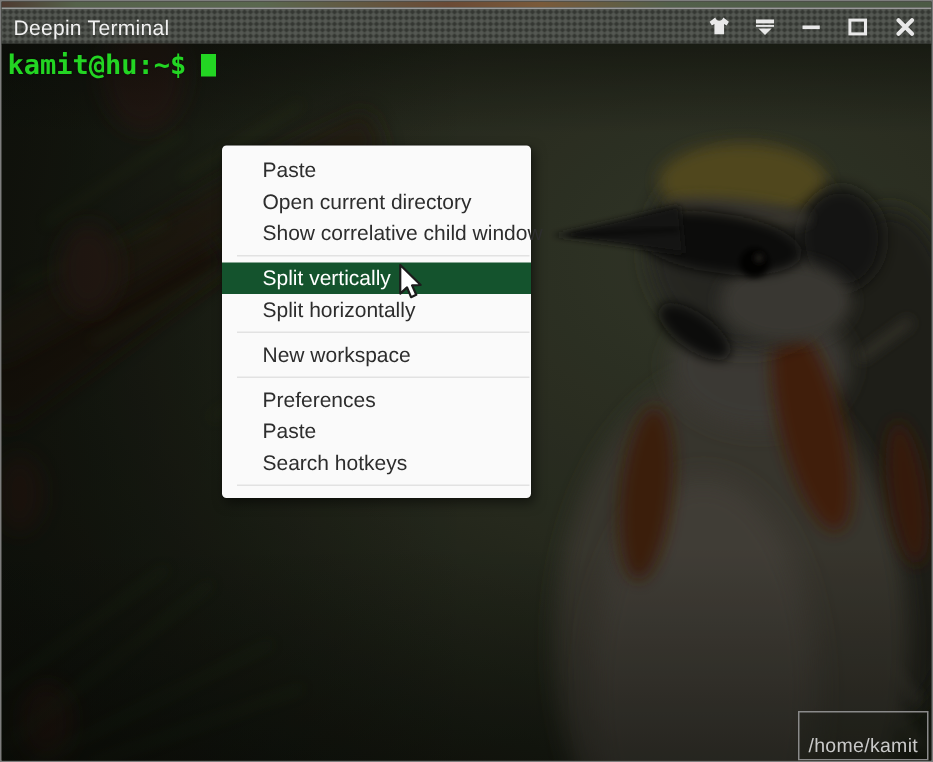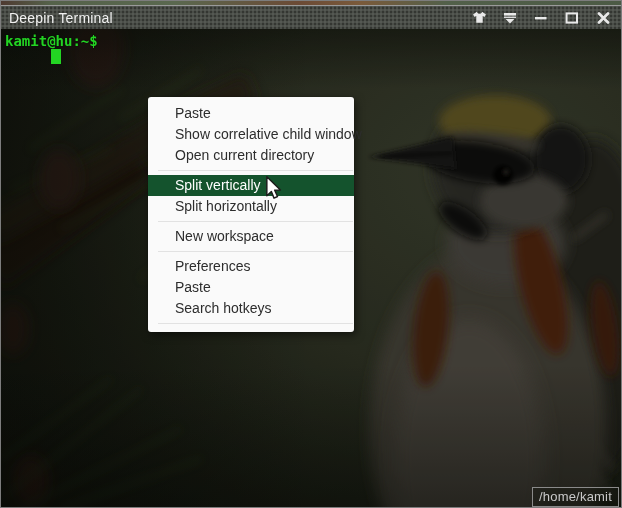--- a/index.html
+++ b/index.html
@@ -24,28 +24,28 @@
   }
   .title{color:#f1f1f1;font-size:14px;letter-spacing:.2px;}
   .controls{margin-left:auto;display:flex;align-items:center;gap:15px;}
   .ctrl{width:16px;height:16px;display:flex;align-items:center;justify-content:center;cursor:default;}
   .ctrl svg{display:block;}
   
   .terminal{position:absolute;left:0;top:28px;width:620px;height:479px;overflow:hidden;}
   .scene{position:absolute;left:0;top:0;}
   .prompt-line{
     position:absolute;left:4px;top:4px;display:flex;align-items:center;
-    font-family:"DejaVu Sans Mono",monospace;font-size:14px;font-weight:bold;color:#23d523;
-    text-shadow:0 0 1px rgba(0,0,0,.6);z-index:3;flex-direction:column;
+    font-family:"DejaVu Sans Mono",monospace;font-size:18px;font-weight:bold;color:#23d523;
+    text-shadow:0 0 1px rgba(0,0,0,.6);z-index:3;
   }
   .cursor-block{width:10px;height:15px;background:#23d523;margin-left:10px;}
   .path-badge{
     position:absolute;right:2px;bottom:1px;z-index:3;
     border:1px solid #8a8a8a;color:#c9c9c9;background:rgba(20,22,16,.25);
-    font-size:13px;padding:1px 6px 2px 6px;letter-spacing:.2px;
+    font-size:13px;padding:14px 6px 2px 6px;letter-spacing:.2px;
   }
   
   .context-menu{
     position:absolute;left:147px;top:96px;width:206px;z-index:5;box-sizing:border-box;
     background:#fafafa;border-radius:3px;padding:6px 0 4px 0;
     box-shadow:2px 3px 8px rgba(0,0,0,.5),0 0 1px rgba(0,0,0,.45);
   }
   .menu-item{
     height:21px;line-height:21px;padding-left:27px;font-size:14px;color:#2d2d2d;
     white-space:nowrap;cursor:default;
@@ -190,22 +190,22 @@
     <div class="prompt-line">
       <span>kamit@hu:~$</span>
       <span class="cursor-block"></span>
     </div>
 
     <div class="path-badge">/home/kamit</div>
   </div>
 
   <div class="context-menu">
     <div class="menu-item">Paste</div>
+    <div class="menu-item">Open current directory</div>
     <div class="menu-item">Show correlative child window</div>
-    <div class="menu-item">Open current directory</div>
     <div class="menu-sep"></div>
     <div class="menu-item highlighted">Split vertically</div>
     <div class="menu-item">Split horizontally</div>
     <div class="menu-sep"></div>
     <div class="menu-item">New workspace</div>
     <div class="menu-sep"></div>
     <div class="menu-item">Preferences</div>
     <div class="menu-item">Paste</div>
     <div class="menu-item">Search hotkeys</div>
     <div class="menu-sep"></div>

